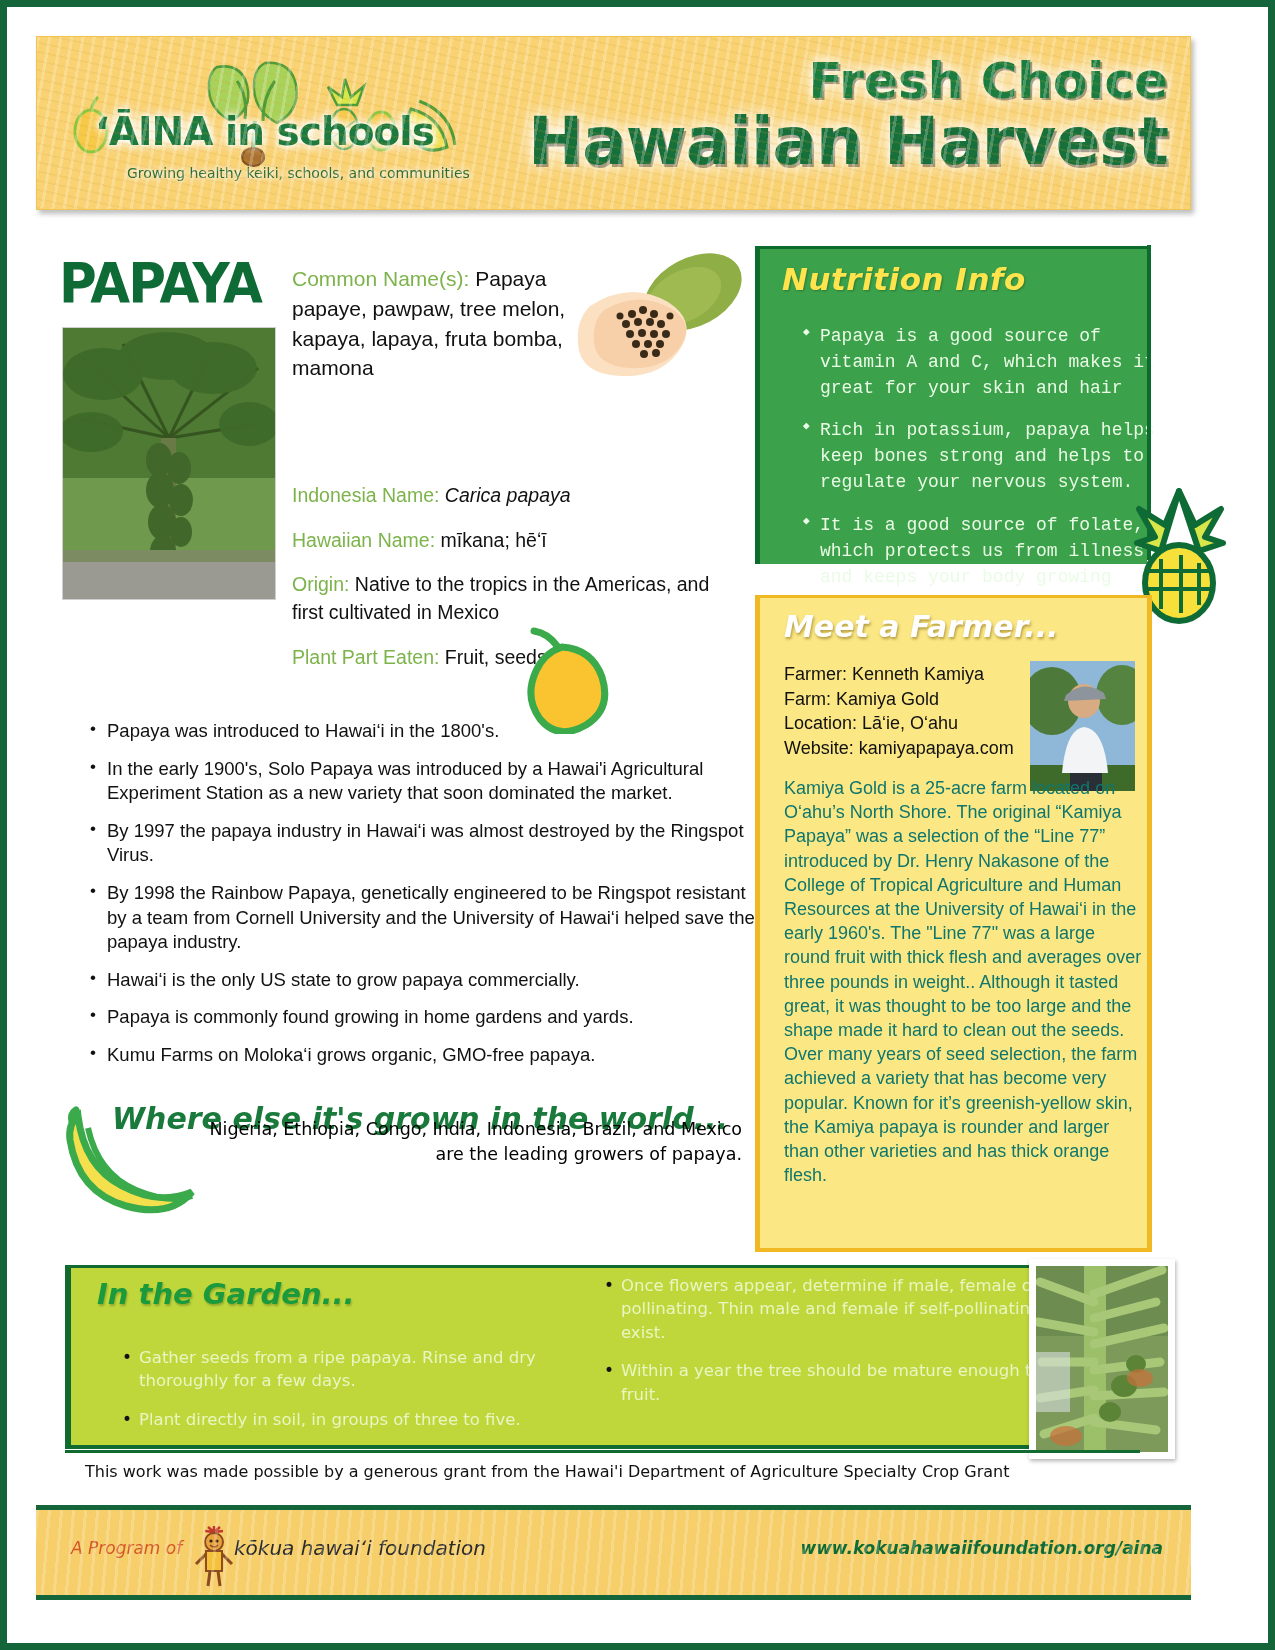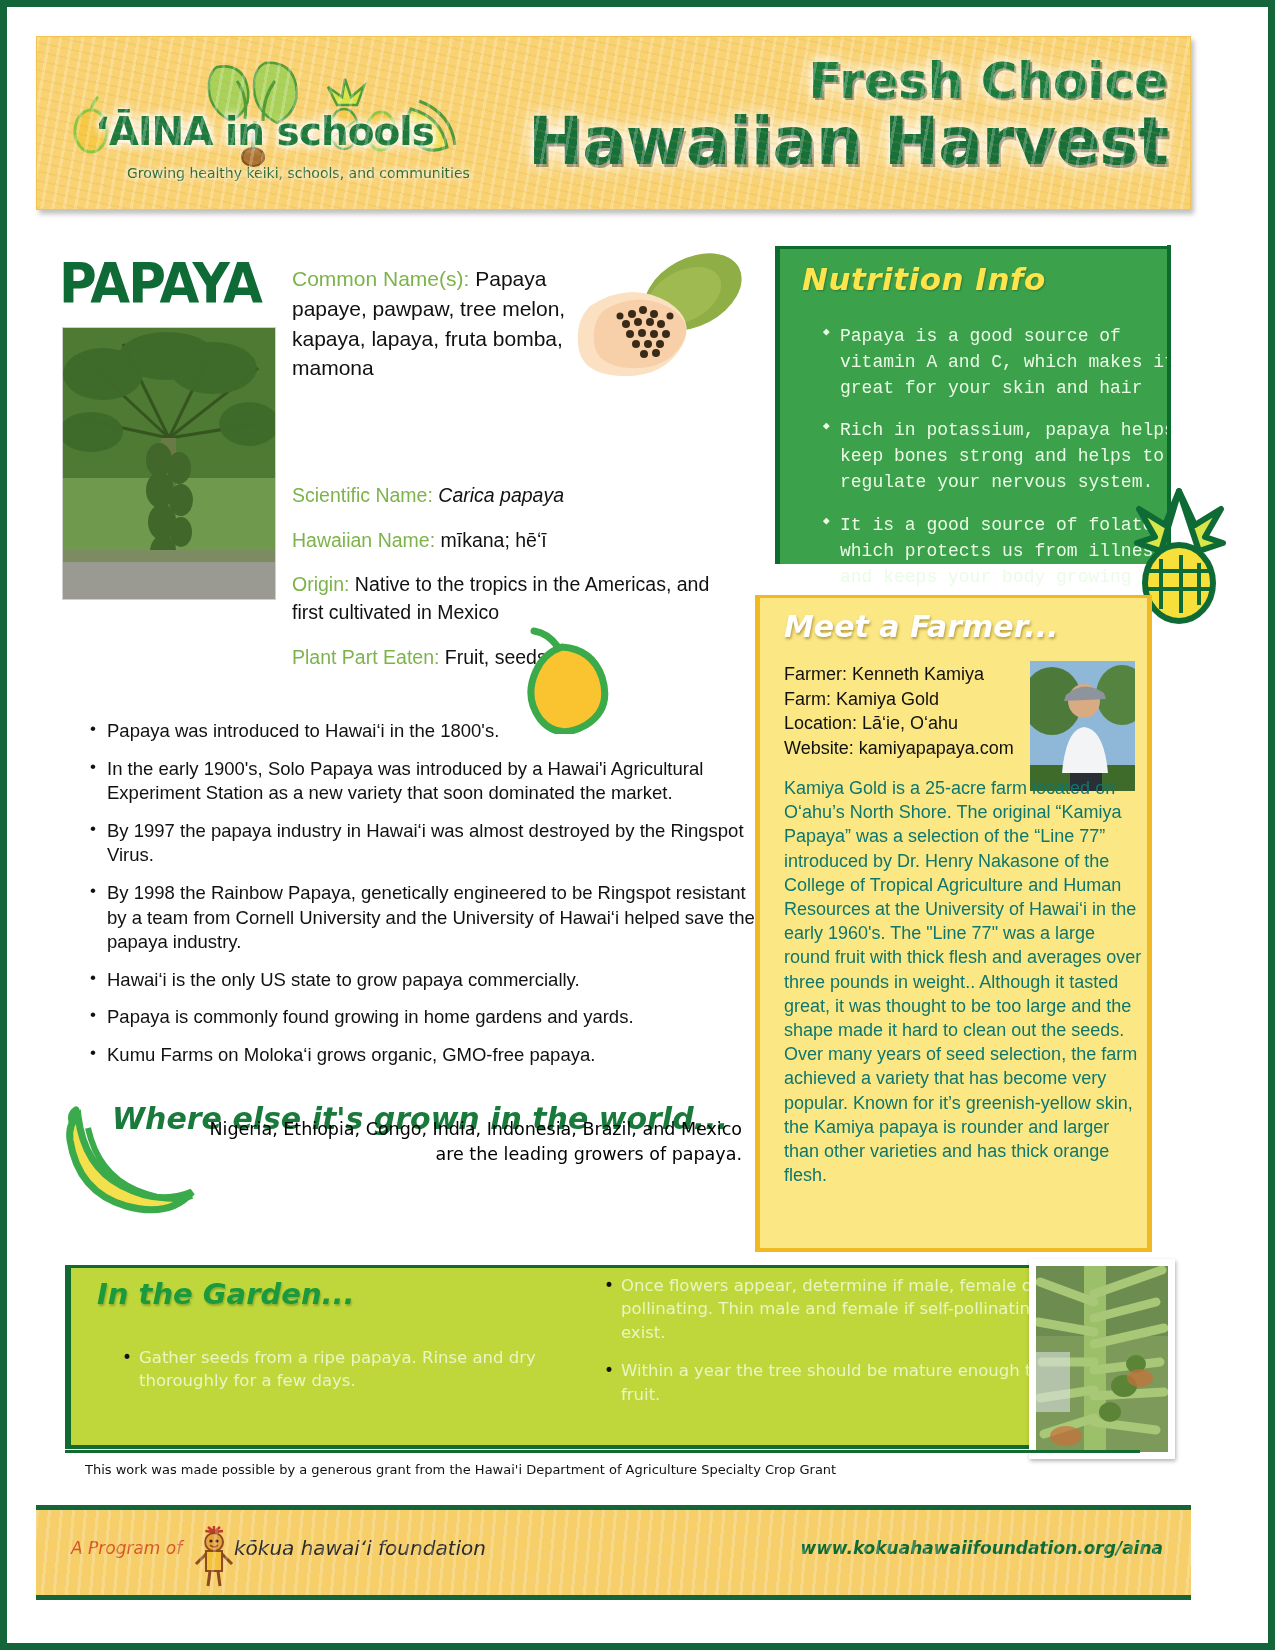--- a/index.html
+++ b/index.html
@@ -107,21 +107,21 @@
   }
   #where-text{
     position:absolute;left:175px;top:1110px;width:560px;
     text-align:right;font-size:17.5px;line-height:1.45;color:#000000;
     font-family:"DejaVu Sans", sans-serif;
   }
   #banana-clip{position:absolute;left:45px;top:1095px;width:152px;height:120px;}
 
   
   #nutrition{
-    position:absolute;left:768px;top:239px;width:392px;height:318px;
+    position:absolute;left:748px;top:239px;width:392px;height:318px;
     background:#3ba14a;
     border-left:5px solid #0e6b2e;border-top:3px solid #0e6b2e;
     box-sizing:border-box;
   }
   #nutrition:after{
     content:"";position:absolute;right:-4px;top:-4px;width:4px;height:100%;
     background:#0e6b2e;
   }
   #nut-title{
     position:absolute;left:22px;top:12px;
@@ -202,21 +202,21 @@
   #garden-photo{
     position:absolute;left:1022px;top:1252px;width:146px;height:200px;
     background:#fff;padding:7px;box-sizing:border-box;
     box-shadow:1px 2px 4px rgba(0,0,0,.3);
   }
   #garden-photo .inner{width:100%;height:100%;overflow:hidden;background:#55772f;}
 
   
   #grant{
     position:absolute;left:78px;top:1455px;width:1000px;
-    font-size:13px;color:#111;
+    font-size:16px;color:#111;
     font-family:"DejaVu Sans", sans-serif;
   }
   #grant-rule{position:absolute;left:58px;top:1443px;width:1075px;height:3px;background:#116b30;}
 
   
   #footer{
     position:absolute;left:29px;top:1498px;width:1155px;height:95px;
     background-color:#f6cf6b;
     border-top:5px solid #14653a;border-bottom:5px solid #14653a;
     box-sizing:border-box;overflow:hidden;
@@ -321,21 +321,21 @@
 
   <div id="facts">
     <div class="fact">
       <span class="lbl">Common Name(s):</span>
       <span>Papaya papaye, pawpaw, tree melon, kapaya, lapaya, fruta bomba, mamona</span>
     </div>
   </div>
 
   <div id="facts-wide">
     <div class="fact">
-      <span class="lbl">Scientific Name:</span>
+      <span class="lbl">Indonesia Name:</span>
       <span class="sci">Carica papaya</span>
     </div>
     <div class="fact">
       <span class="lbl">Hawaiian Name:</span>
       <span>mīkana; hēʻī</span>
     </div>
     <div class="fact">
       <span class="lbl">Origin:</span>
       <span>Native to the tropics in the Americas, and first cultivated in Mexico</span>
     </div>
@@ -446,20 +446,21 @@
         <rect x="40" y="112" width="32" height="18" fill="#2a2f36"></rect>
       </svg>
     </div>
     <div id="farmer-body">Kamiya Gold is a 25-acre farm located on Oʻahu’s North Shore. The original “Kamiya Papaya” was a selection of the “Line 77” introduced by Dr. Henry Nakasone of the College of Tropical Agriculture and Human Resources at the University of Hawaiʻi in the early 1960's. The "Line 77" was a large round fruit with thick flesh and averages over three pounds in weight.. Although it tasted great, it was thought to be too large and the shape made it hard to clean out the seeds. Over many years of seed selection, the farm achieved a variety that has become very popular. Known for it’s greenish-yellow skin, the Kamiya papaya is rounder and larger than other varieties and has thick orange flesh.</div>
   </div>
 
   <div id="garden">
     <div id="garden-title">In the Garden...</div>
     <ul id="garden-col1" class="plain garden-col">
       <li>Gather seeds from a ripe papaya. Rinse and dry thoroughly for a few days.</li>
+      <li>Plant directly in soil, in groups of three to five.</li>
     </ul>
     <ul id="garden-col2" class="plain garden-col">
       <li>Once flowers appear, determine if male, female or self-pollinating. Thin male and female if self-pollinating trees exist.</li>
       <li>Within a year the tree should be mature enough to bear fruit.</li>
     </ul>
   </div>
 
   <div id="garden-photo">
     <div class="inner">
       <svg width="132" height="186" viewBox="0 0 132 186">

